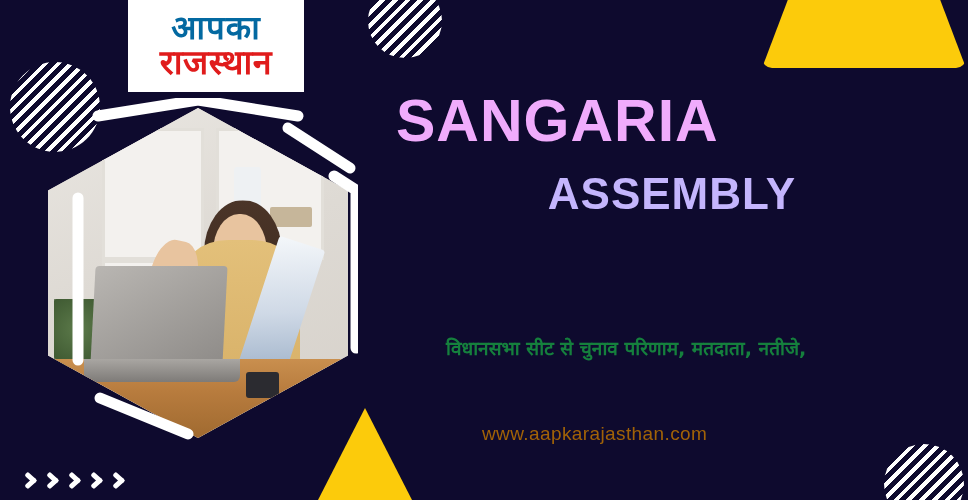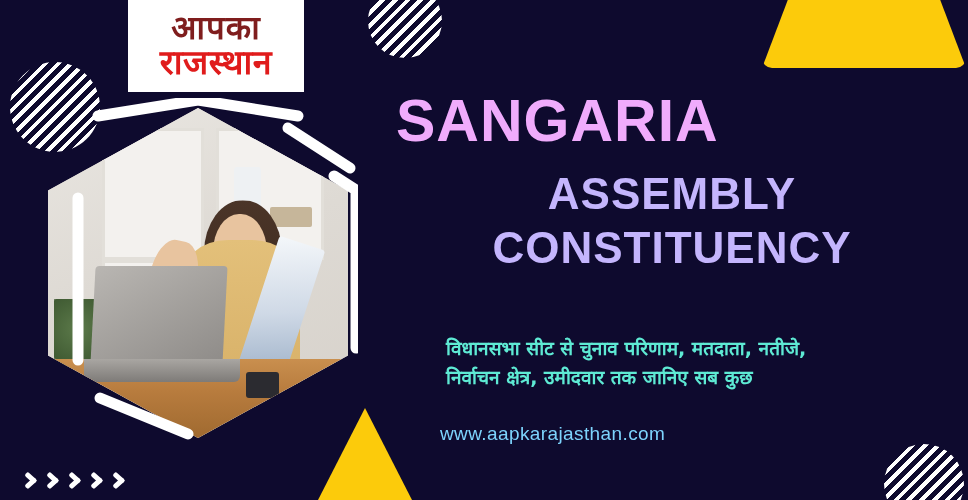--- a/index.html
+++ b/index.html
@@ -75,21 +75,21 @@
     background:#ffffff;
     display:flex;
     flex-direction:column;
     align-items:center;
     justify-content:center;
     line-height:1;
     box-sizing:border-box;
     padding:2px 0 4px 0;
   }
   .logo-top{
-    color:#7f1d1d;
+    color:#0369a1;
     font-weight:700;
     font-size:33px;
     letter-spacing:1px;
     font-family:"DejaVu Sans","Liberation Sans",sans-serif;
   }
   .logo-bottom{
     color:#e01b1b;
     font-weight:700;
     font-size:34px;
     letter-spacing:0.5px;
@@ -210,30 +210,30 @@
     letter-spacing:1px;
     line-height:1.22;
     margin:16px 0 0 0;
     text-align:center;
     padding-right:8px;
   }
   .desc{
     position:absolute;
     left:446px; top:334px;
     width:470px;
-    color:#5eead4;
+    color:#15803d;
     font-weight:700;
     font-size:19px;
     line-height:1.55;
     font-family:"DejaVu Sans","Liberation Sans",sans-serif;
   }
   .url{
     position:absolute;
-    left:440px; top:423px;
-    color:#7dd3fc;
+    left:482px; top:423px;
+    color:#a16207;
     font-size:19px;
     letter-spacing:0.4px;
     font-weight:400;
     text-align:center;
   }
 </style>
 </head>
 <body>
 
 <div class="banner">
@@ -285,24 +285,22 @@
         <polyline points="62,300 150,336" fill="none" stroke="#ffffff" stroke-width="11" stroke-linecap="round"></polyline>
         <polyline points="250,30 312,70" fill="none" stroke="#ffffff" stroke-width="11" stroke-linecap="round"></polyline>
       </svg>
     </div>
   </div>
 
   <div class="text-col">
     <h1 class="title-main">SANGARIA</h1>
     <div class="title-sub">
       <div>ASSEMBLY</div>
-      <div>CONSTITUENCY</div>
     </div>
   </div>
 
   <div class="desc">
     <div>विधानसभा सीट से चुनाव परिणाम, मतदाता, नतीजे,</div>
-    <div>निर्वाचन क्षेत्र, उमीदवार तक जानिए सब कुछ</div>
   </div>
 
   <div class="url">www.aapkarajasthan.com</div>
 
 </div>
 
 </body></html>

